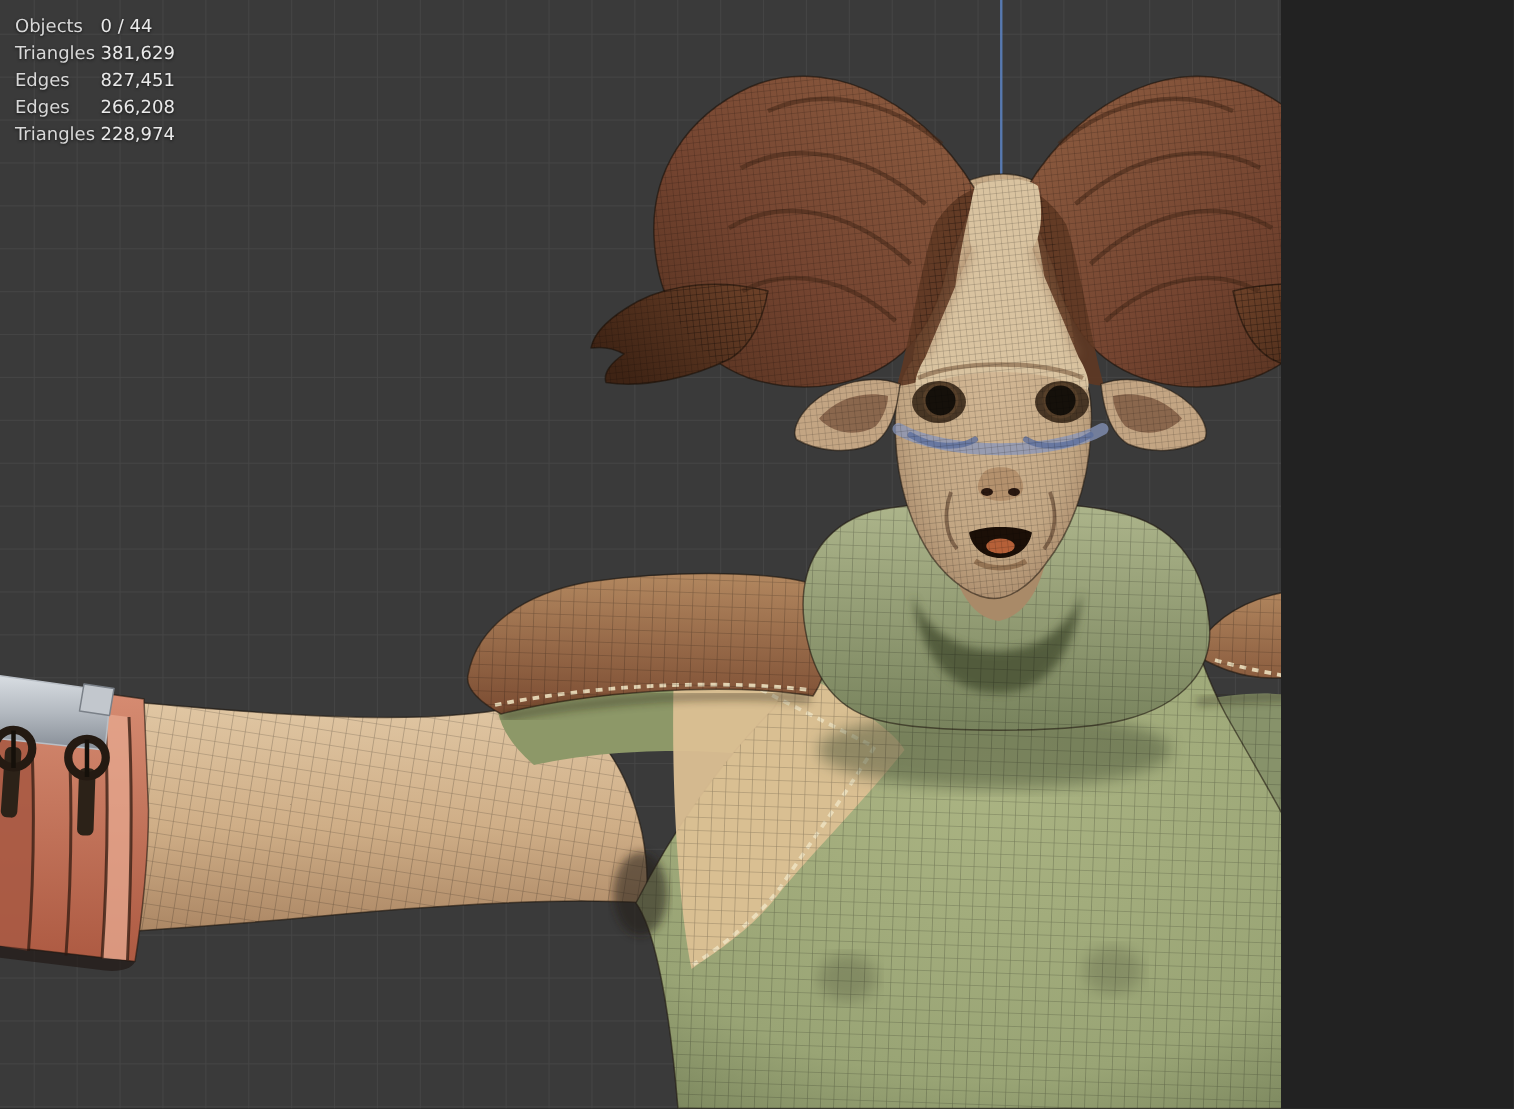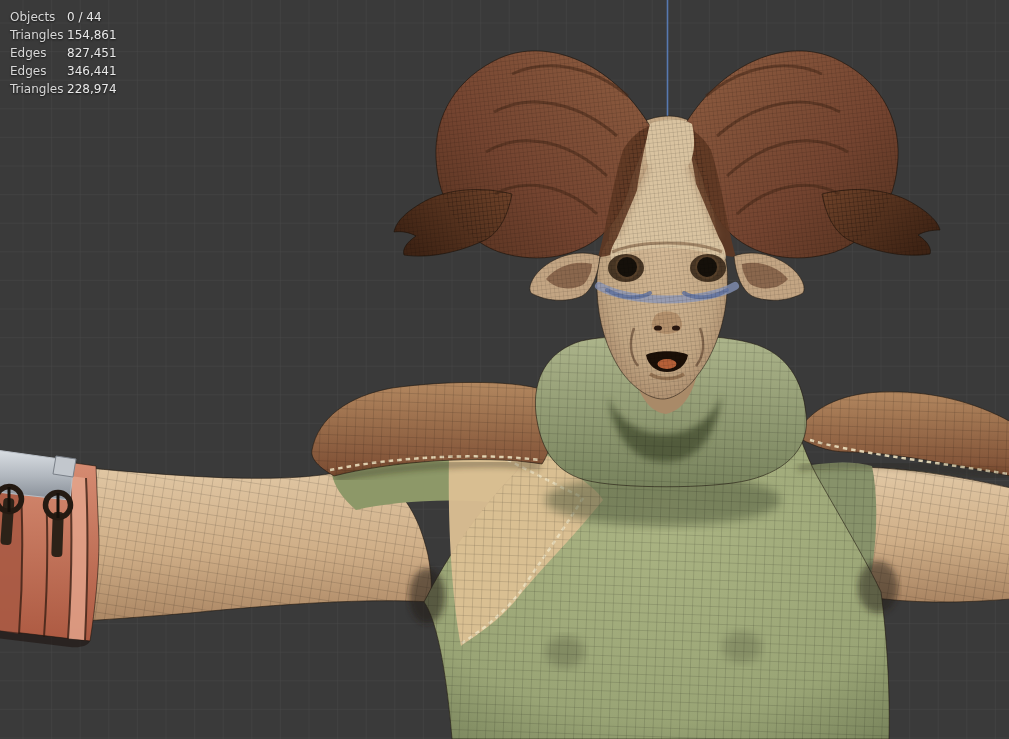--- a/index.html
+++ b/index.html
@@ -1,16 +1,16 @@
 <!DOCTYPE html>
 <html><head>
 <meta charset="utf-8">
 <style>
   html,body{margin:0;padding:0;background:#222;}
-  .stage{position:relative;width:1009px;height:739px;overflow:hidden;
+  .stage{position:relative;width:854px;height:739px;overflow:hidden;
          font-family:"DejaVu Sans",sans-serif;}
   .stage svg{position:absolute;inset:0;display:block;}
   .stats{position:absolute;top:8px;left:10px;font-size:12px;color:#d8d8d8;
          text-shadow:0 1px 2px rgba(0,0,0,.65);user-select:none;}
   .stats .row{display:flex;height:18px;line-height:18px;white-space:pre;}
   .stats .lbl{width:57px;}
   .stats .val{color:#e9e9e9;}
 </style>
 </head>
 <body>
@@ -197,29 +197,29 @@
   </g>
 </svg>
 
 <div class="stats">
   <div class="row">
     <span class="lbl">Objects</span>
     <span class="val">0 / 44</span>
   </div>
   <div class="row">
     <span class="lbl">Triangles</span>
-    <span class="val">154,861</span>
+    <span class="val">381,629</span>
   </div>
   <div class="row">
     <span class="lbl">Edges</span>
     <span class="val">827,451</span>
   </div>
   <div class="row">
     <span class="lbl">Edges</span>
-    <span class="val">346,441</span>
+    <span class="val">266,208</span>
   </div>
   <div class="row">
     <span class="lbl">Triangles</span>
     <span class="val">228,974</span>
   </div>
 </div>
 
 </div>
 
 </body></html>

